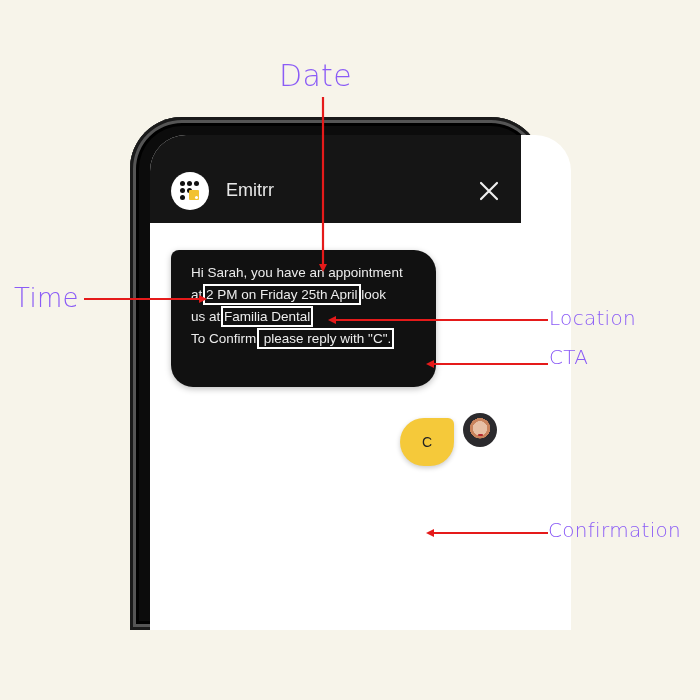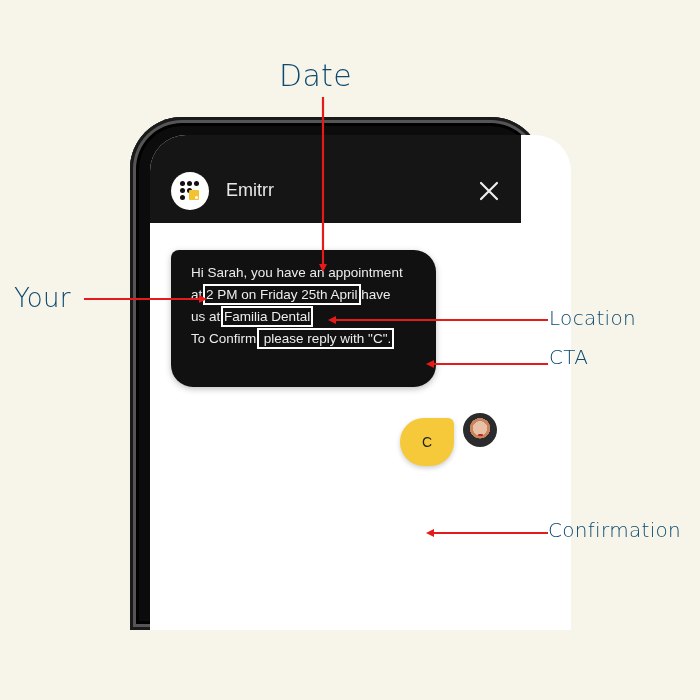--- a/index.html
+++ b/index.html
@@ -79,21 +79,21 @@
   .avatar {
     position: absolute; left: 313px; top: 278px;
     width: 34px; height: 34px; border-radius: 50%;
     background: radial-gradient(circle at 50% 45%, #e7c0a5 0 28%, #c9845d 29% 40%, #2b2a2d 41%);
     overflow: hidden;
   }
   .avatar::after {
     content: ""; position: absolute; left: 15px; top: 21px; width: 5px; height: 2px; background: #b3262d; border-radius: 1px;
   }
   .annot {
-    position: absolute; color: #0c4a6e; font-size: 26px;
+    position: absolute; color: #8b5cf6; font-size: 26px;
     font-family: "DejaVu Sans", sans-serif; font-weight: 300;
     letter-spacing: 0.3px;
   }
   .annot.sm { font-size: 20px; }
   svg.arrows { position: absolute; left: 0; top: 0; width: 700px; height: 700px; pointer-events: none; }
 </style>
 </head>
 <body>
 
 <div class="phone"></div>
@@ -114,35 +114,35 @@
     <div class="title">Emitrr</div>
     <div class="close">
       <svg width="22" height="22" viewBox="0 0 22 22">
           <path d="M3 3 L19 19 M19 3 L3 19" stroke="#eeeeee" stroke-width="2.2" stroke-linecap="round"></path>
         </svg>
     </div>
   </div>
 
   <div class="bubble b1">
     <span class="line">Hi Sarah, you have an appointment</span>
-    <span class="line"><span>at </span><span class="hl">2 PM on Friday 25th April</span><span> have</span></span>
+    <span class="line"><span>at </span><span class="hl">2 PM on Friday 25th April</span><span> look</span></span>
     <span class="line"><span>us at </span><span class="hl">Familia Dental</span><span>.</span></span>
     <span class="gap"></span>
     <span class="line"><span>To Confirm,</span><span class="hl"> please reply with "C".</span></span>
   </div>
 
   <div class="reply">
     <span>C</span>
   </div>
   <div class="avatar"></div>
 
 </div>
 
 <div class="annot" style="left:279px;top:58px;font-size:30px">Date</div>
-<div class="annot" style="left:14px;top:283px">Your</div>
+<div class="annot" style="left:14px;top:283px">Time</div>
 <div class="annot sm" style="left:549px;top:306px">Location</div>
 <div class="annot sm" style="left:549px;top:345px">CTA</div>
 <div class="annot sm" style="left:548px;top:518px">Confirmation</div>
 
 <svg class="arrows" viewBox="0 0 700 700">
   <defs>
     <marker id="ah" markerWidth="8" markerHeight="8" refX="6" refY="4" orient="auto" markerUnits="userSpaceOnUse">
       <path d="M0,0 L8,4 L0,8 Z" fill="#e51a1a"></path>
     </marker>
   </defs>

